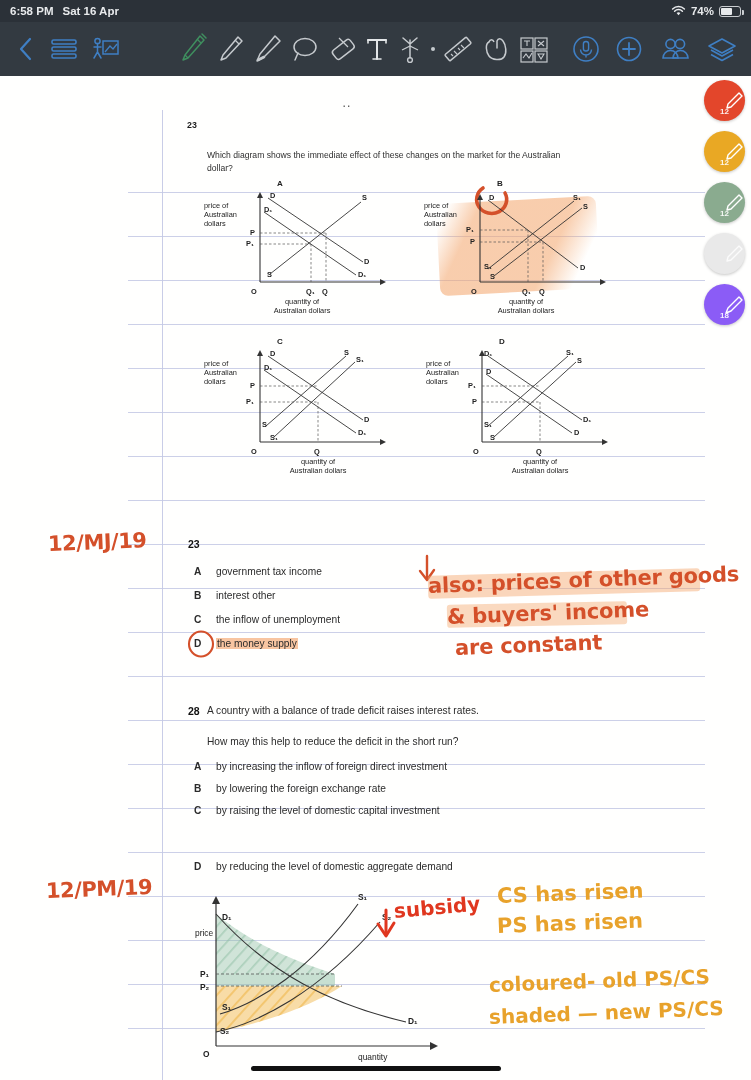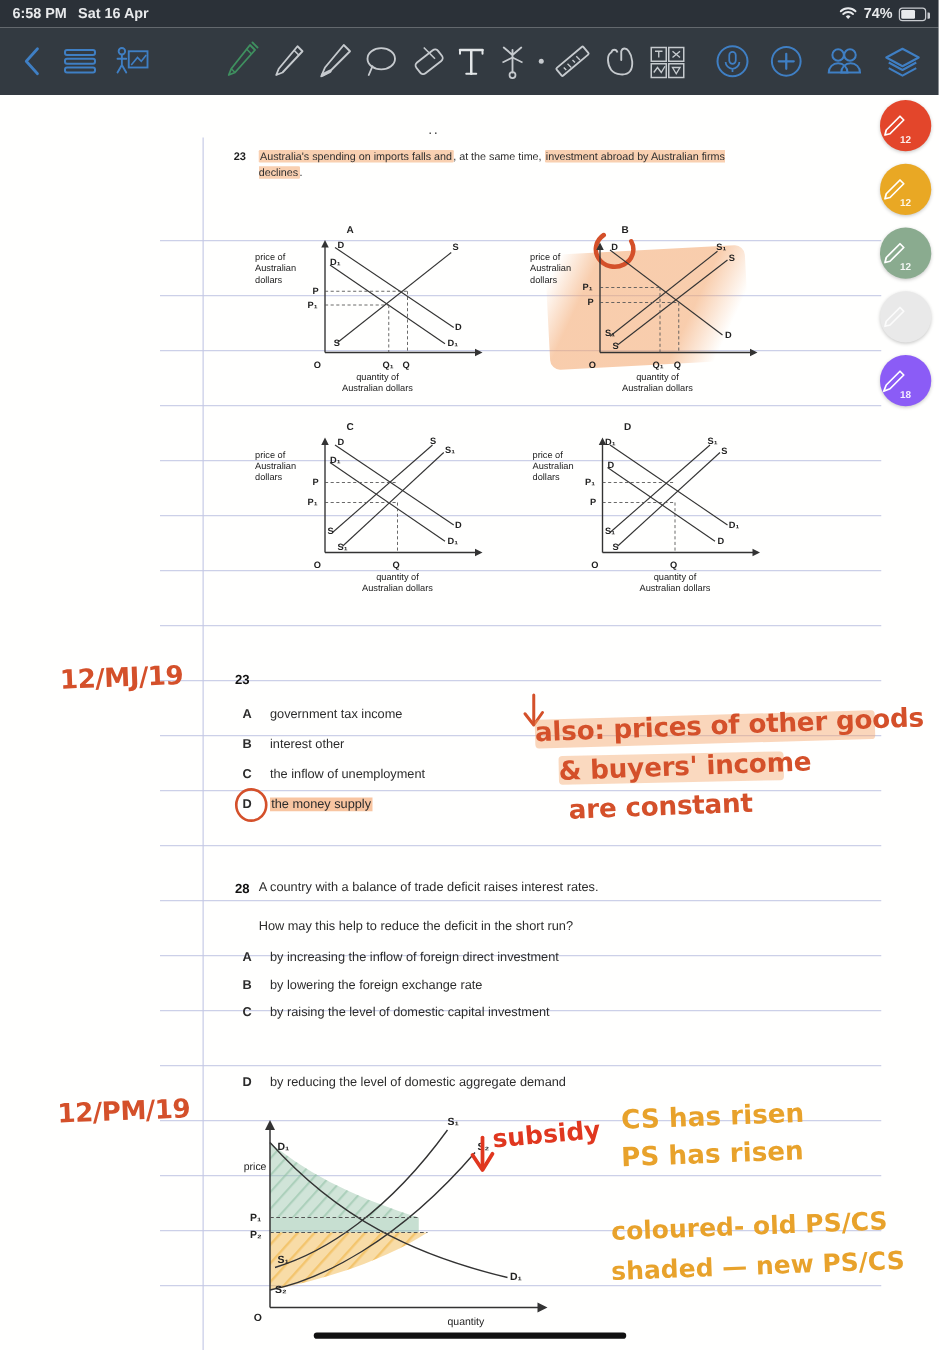--- a/index.html
+++ b/index.html
@@ -84,21 +84,21 @@
   }
   .hw-tag { font-size: 21px; letter-spacing: -.5px; color: #d4502a; }
   .hw-note { font-size: 21px; letter-spacing: -.2px; }
   .hw-amber { color: #e8a22b; }
   .hw-red { color: #e0371f; }
 
   
   .pens { position: absolute; right: 6px; top: 80px; display: flex; flex-direction: column; gap: 10px; }
   .pen {
     width: 41px; height: 41px; border-radius: 50%;
-    display: flex; align-items: center; justify-content: flex-start;
+    display: flex; align-items: center; justify-content: flex-end;
     position: relative; box-shadow: 0 1px 3px rgba(0,0,0,.22);
   }
   .pen .sz {
     position: absolute; bottom: 5px; left: 0; right: 0; text-align: center;
     font-size: 8px; color: rgba(255,255,255,.9); font-weight: 700;
   }
 
   
   .home-ind {
     position: absolute; bottom: 9px; left: 50%; transform: translateX(-50%);
@@ -280,23 +280,21 @@
       <div class="rule" style="top:820px"></div>
       <div class="rule" style="top:864px"></div>
       <div class="rule" style="top:908px"></div>
       <div class="rule" style="top:952px"></div>
     </div>
     <div class="vmargin"></div>
 
     <div class="sheet" style="left:343px; top:22px; font-weight:700; letter-spacing:2px; color:#555;">..</div>
 
     <div class="qnum" style="left:187px; top:44px;">23</div>
-    <div class="qbody" style="left:207px; top:43px; width:378px;">
-      <span class="hl">Australia's spending on imports falls and</span><span>, at the same time, </span><span class="hl">investment abroad by Australian firms declines</span><span>.</span>
-    </div>
+    <div class="qbody" style="left:207px; top:73px; width:378px;">Which diagram shows the immediate effect of these changes on the market for the Australian dollar?</div>
 
     <svg style="position:absolute; left:198px; top:100px;" width="195" height="140" viewBox="0 0 195 140">
       <text x="82" y="10" font-size="8" font-weight="700" fill="#222" text-anchor="middle">A</text>
       <text x="6" y="32" font-size="7.4" fill="#222">price of</text>
       <text x="6" y="41" font-size="7.4" fill="#222">Australian</text>
       <text x="6" y="50" font-size="7.4" fill="#222">dollars</text>
       <path d="M62 106 L62 18" stroke="#333" stroke-width="1.1"></path>
         <path d="M62 16 l-3 6 l6 0 Z" fill="#333"></path>
       <path d="M62 106 L186 106" stroke="#333" stroke-width="1.1"></path>
         <path d="M188 106 l-6 -3 l0 6 Z" fill="#333"></path>

